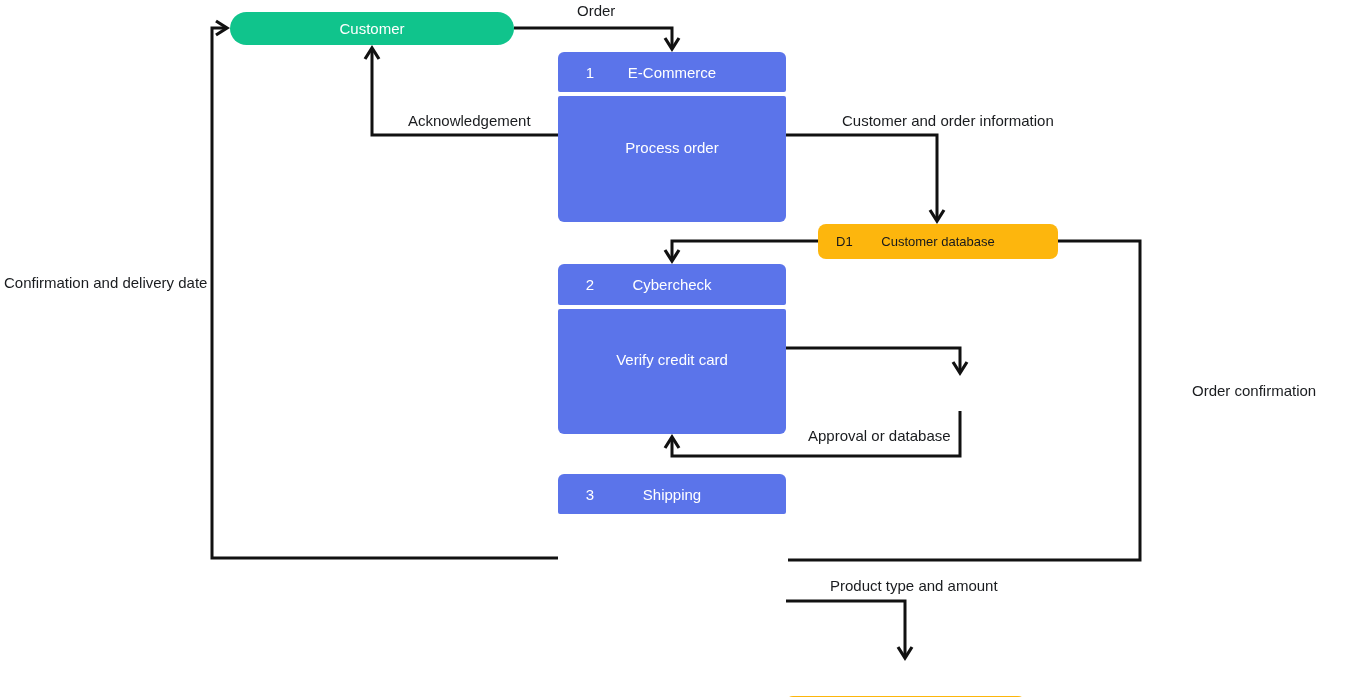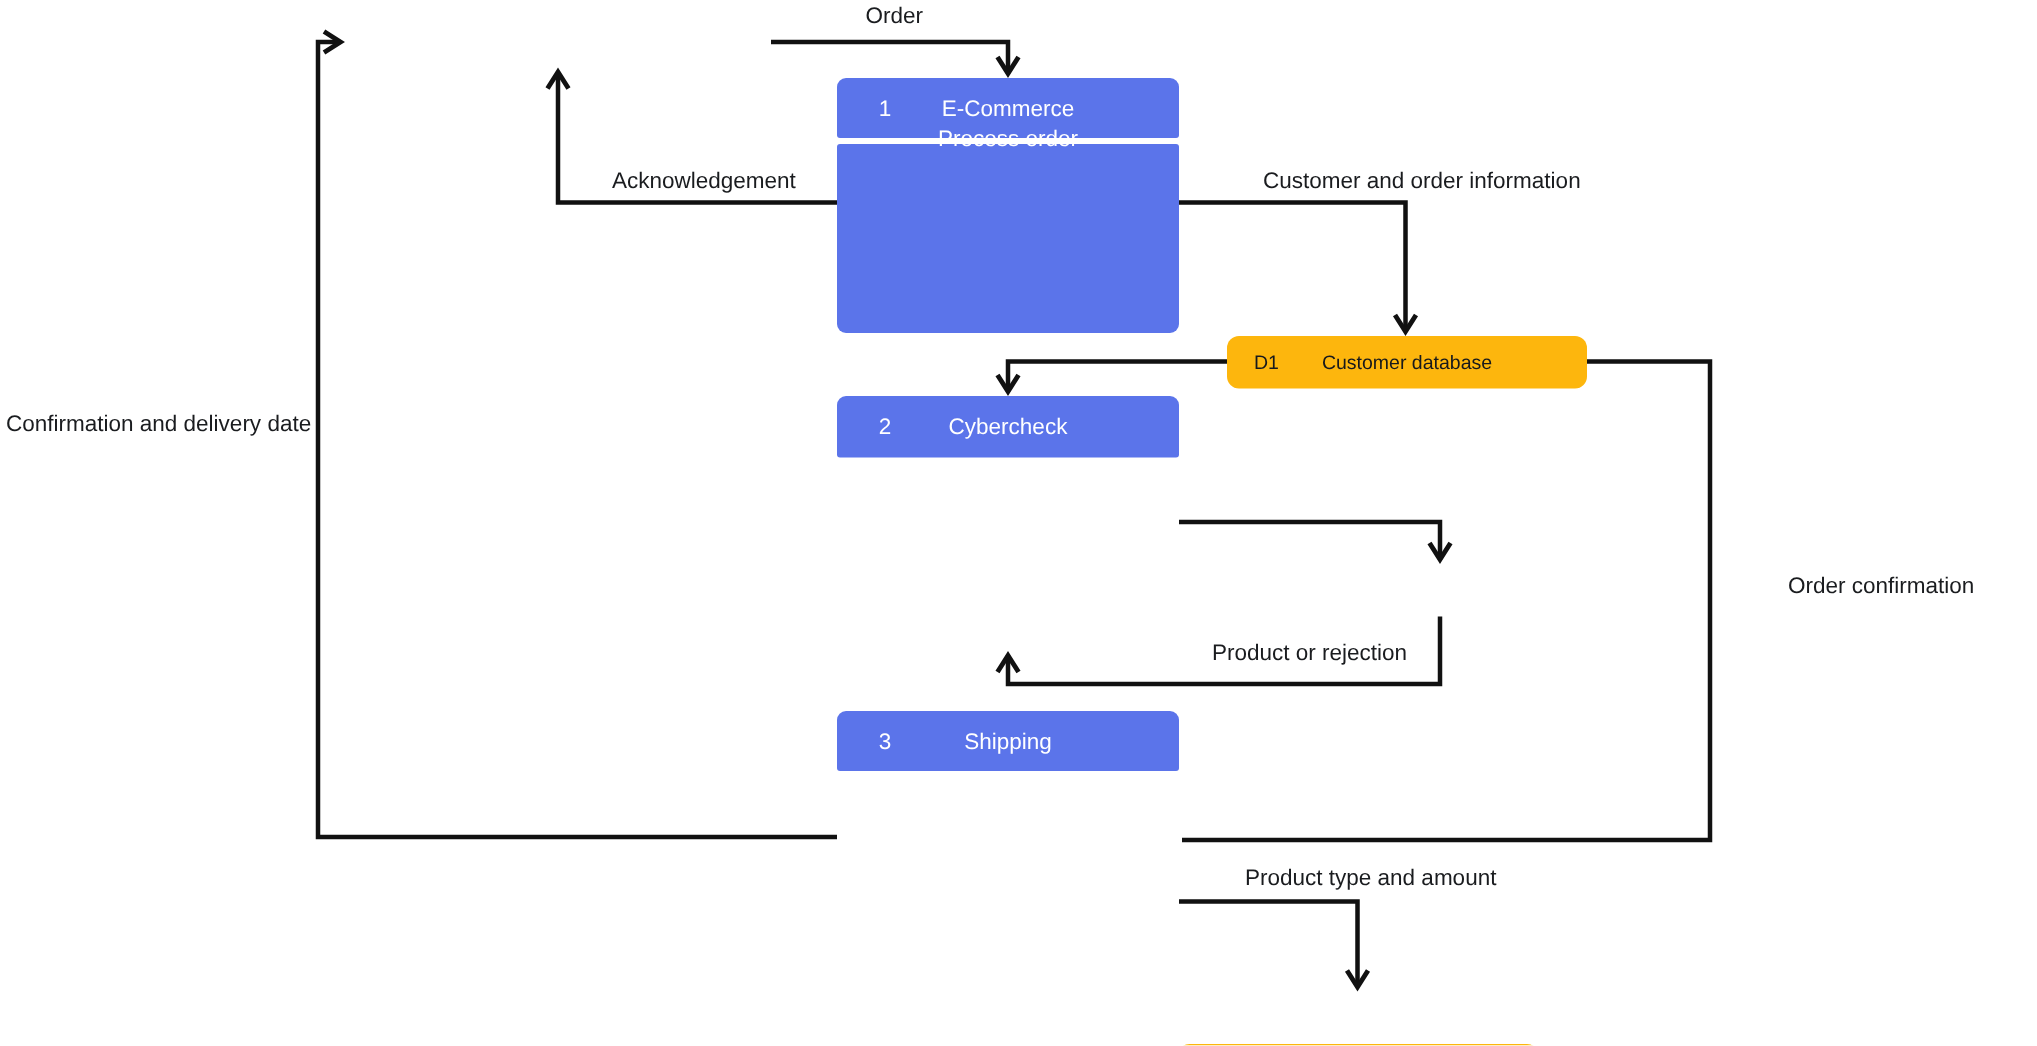--- a/index.html
+++ b/index.html
@@ -50,21 +50,21 @@
     width: 24px;
     display: flex; align-items: center; justify-content: center;
   }
   .process .p-body {
     position: relative;
     flex: 1;
     background: var(--color-process, #5b74ea);
     border-radius: 2px 2px 6px 6px;
     color: var(--color-shape_text, #ffffff);
     font-size: 15px;
-    display: flex; align-items: flex-start; justify-content: center;
+    display: flex; align-items: center; justify-content: center;
   }
   .process .p-body > span { transform: translateY(-12px); }
 
   
   .datastore {
     position: relative;
     background: var(--color-datastore, #fdb60d);
     border-radius: 8px;
     color: var(--color-store_text, #17191c);
     font-size: 13px;
@@ -98,20 +98,23 @@
     <path d="M558 135 H372 V48" marker-end="url(#arrow)"></path>
     <path d="M786 135 H937 V221" marker-end="url(#arrow)"></path>
     <path d="M818 241 H672 V261" marker-end="url(#arrow)"></path>
     <path d="M786 348 H960 V373" marker-end="url(#arrow)"></path>
     <path d="M960 411 V456 H672 V437" marker-end="url(#arrow)"></path>
     <path d="M1058 241 H1140 V560 H788"></path>
     <path d="M558 558 H212 V28 H227" marker-end="url(#arrow)"></path>
     <path d="M786 601 H905 V658" marker-end="url(#arrow)"></path>
   </svg>
 
+  <div class="node entity" style="left:230px; top:12px; width:284px; height:33px;">
+    <span>Customer</span>
+  </div>
 
   <div class="node process" style="left:558px; top:52px; width:228px; height:170px;">
     <div class="p-header" style="height:40px;">
       <span class="p-number">1</span>
       <span>E-Commerce</span>
     </div>
     <div class="p-body">
       <span>Process order</span>
     </div>
   </div>
@@ -119,36 +122,39 @@
   <div class="node datastore" style="left:818px; top:224px; width:240px; height:35px;">
     <span class="d-id">D1</span>
     <span>Customer database</span>
   </div>
 
   <div class="node process" style="left:558px; top:264px; width:228px; height:170px;">
     <div class="p-header" style="height:41px;">
       <span class="p-number">2</span>
       <span>Cybercheck</span>
     </div>
+    <div class="p-body">
+      <span>Verify credit card</span>
+    </div>
   </div>
 
 
   <div class="node process" style="left:558px; top:474px; width:228px; height:174px;">
     <div class="p-header" style="height:40px;">
       <span class="p-number">3</span>
       <span>Shipping</span>
     </div>
   </div>
 
   <div class="node datastore" style="left:785px; top:661px; width:241px; height:33px;">
     <span class="d-id">D2</span>
 
   </div>
 
   <span class="flow-label" style="left:577px; top:2px;">Order</span>
   <span class="flow-label" style="left:408px; top:112px;">Acknowledgement</span>
   <span class="flow-label" style="left:842px; top:112px;">Customer and order information</span>
   <span class="flow-label" style="left:4px; top:274px;">Confirmation and delivery date</span>
-  <span class="flow-label" style="left:808px; top:427px;">Product or rejection</span>
+  <span class="flow-label" style="left:808px; top:427px;">Approval or database</span>
   <span class="flow-label" style="left:1192px; top:382px;">Order confirmation</span>
   <span class="flow-label" style="left:830px; top:577px;">Product type and amount</span>
 
 </div>
 
 </body></html>

